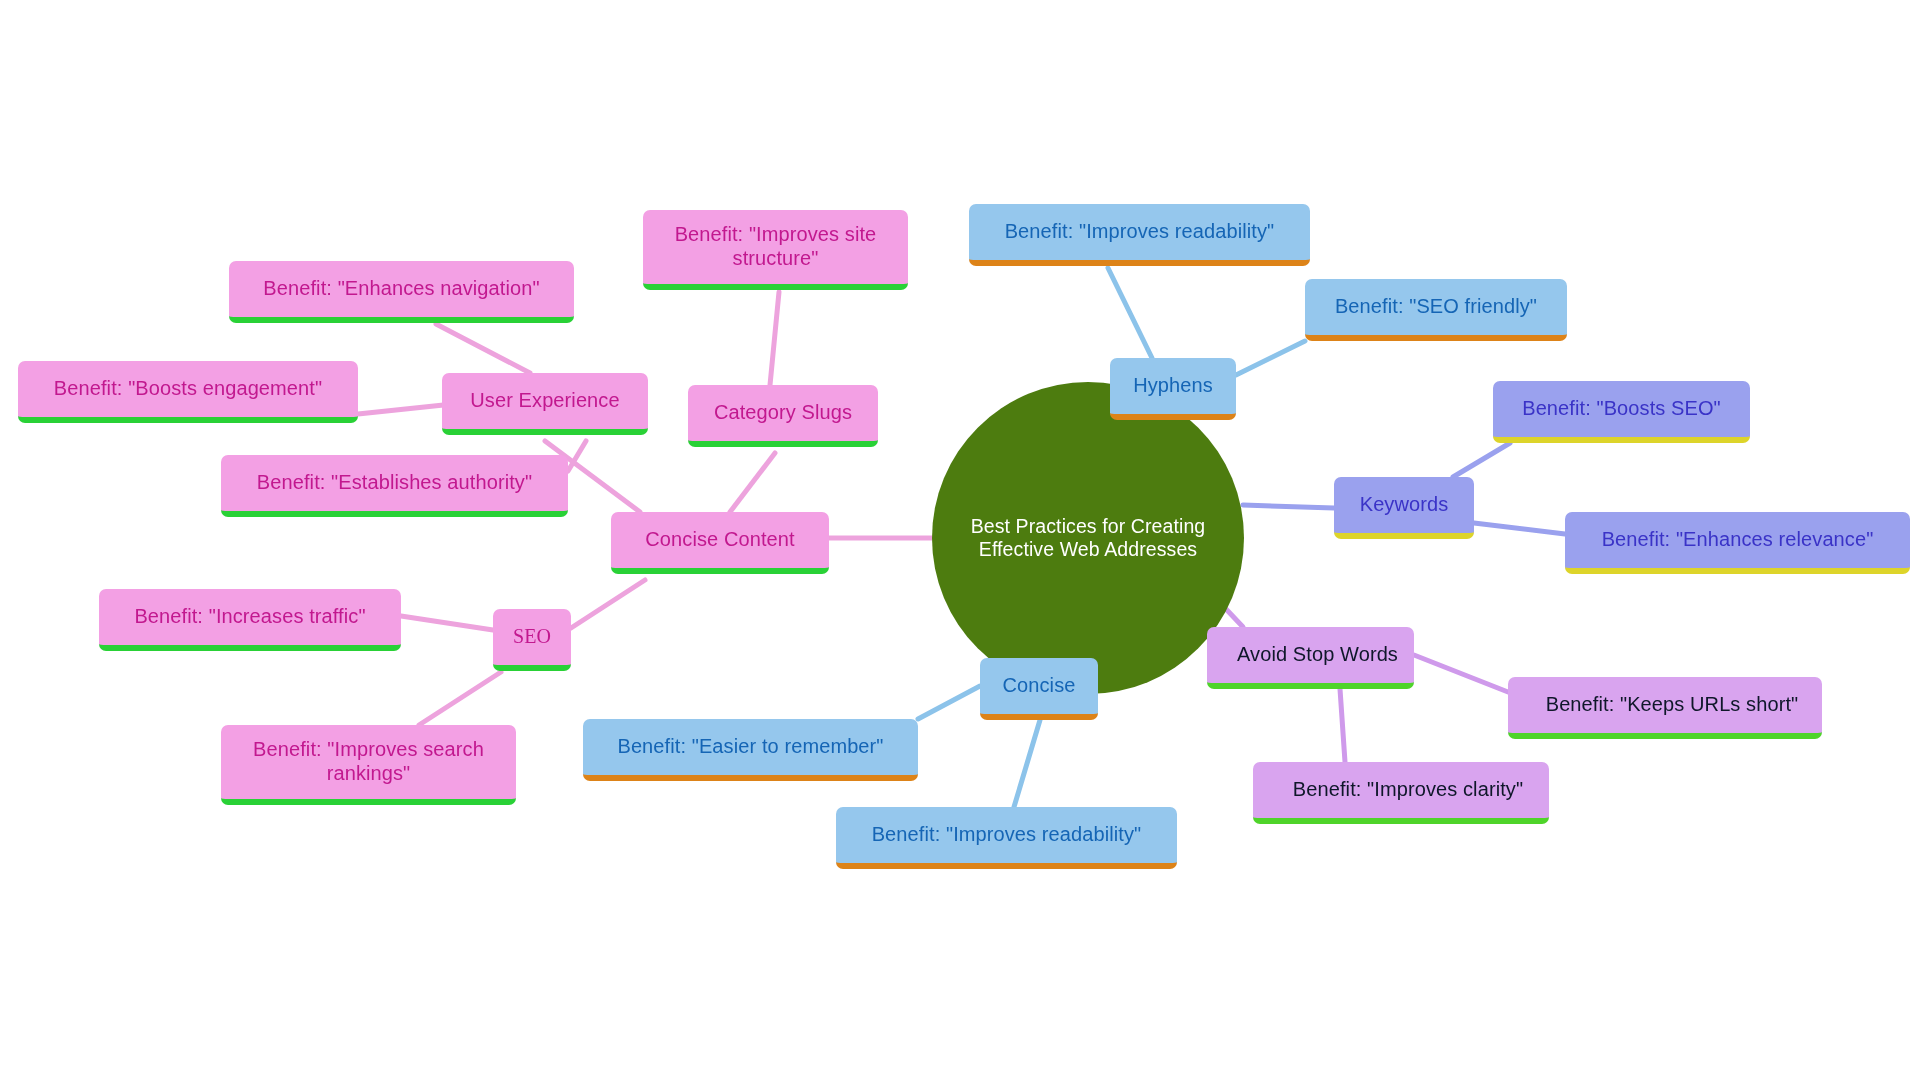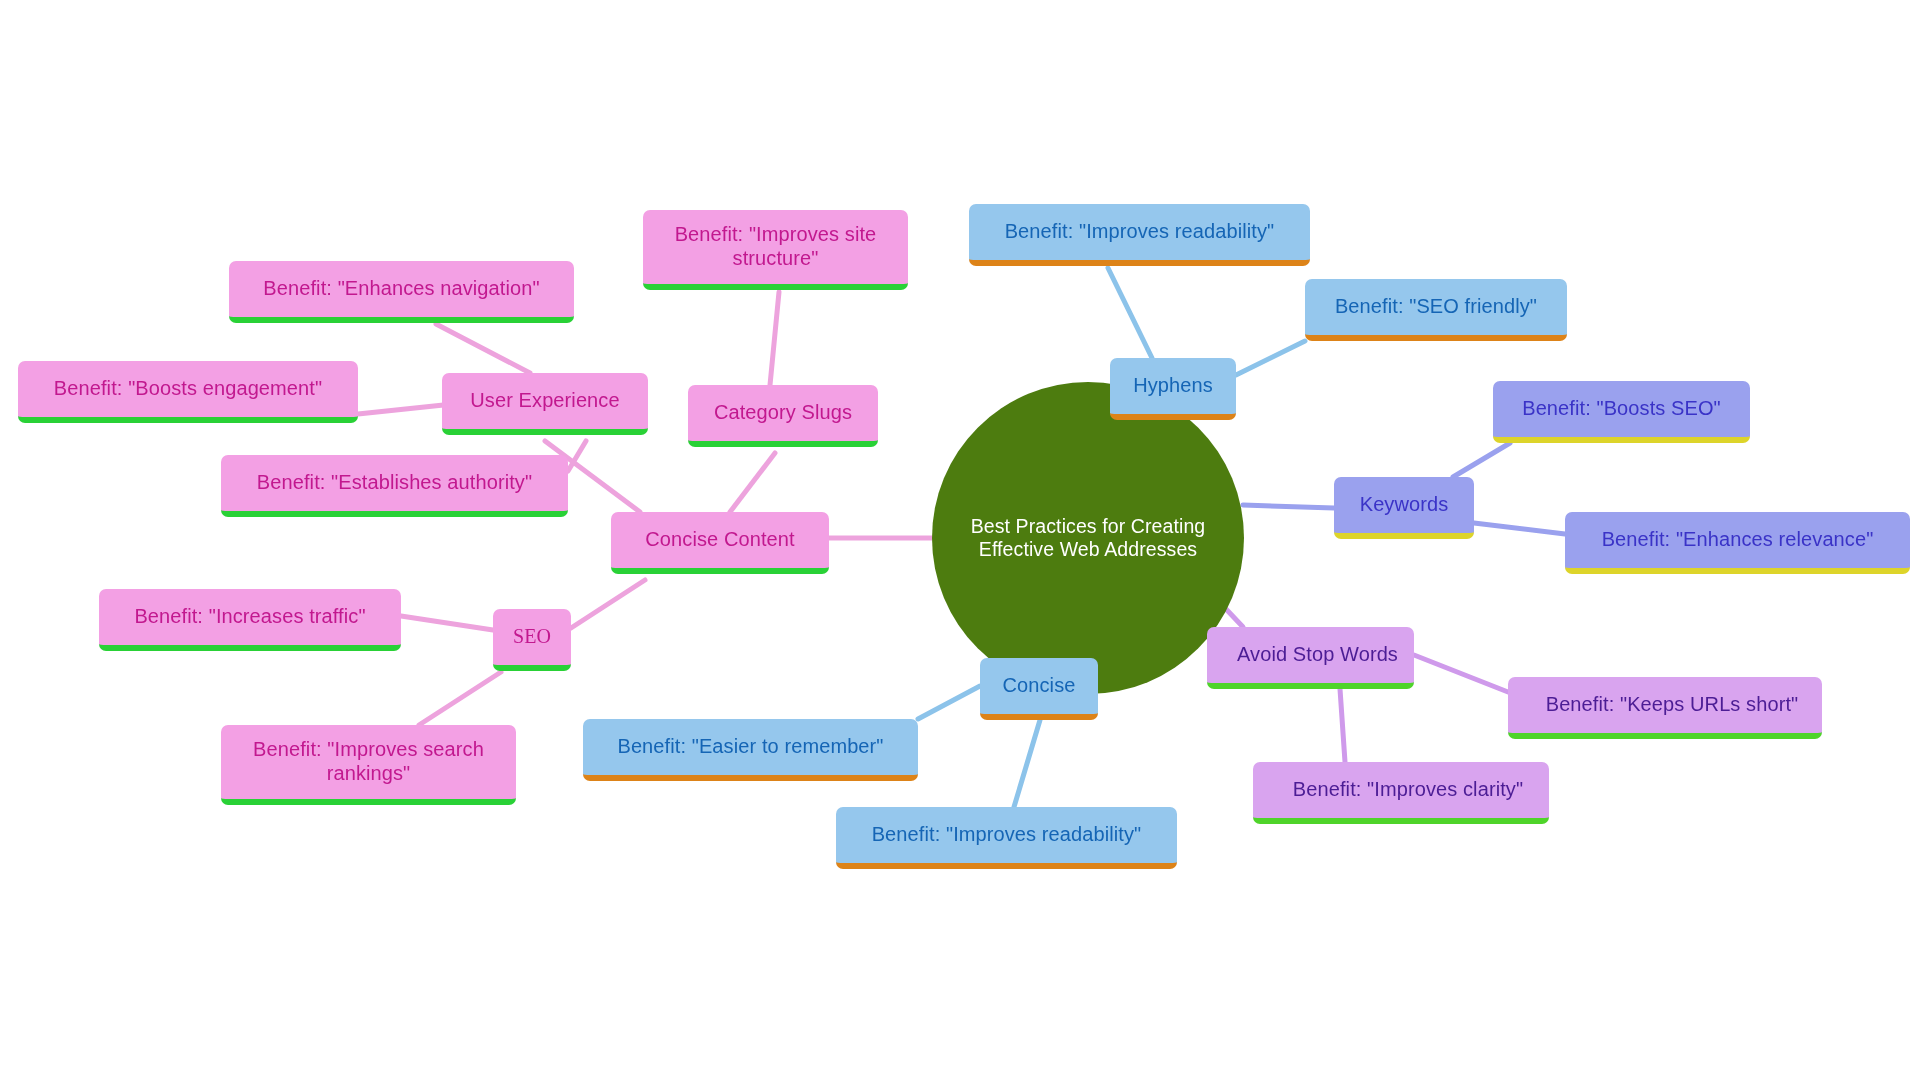--- a/index.html
+++ b/index.html
@@ -63,21 +63,21 @@
   }
   
   .fam-peri {
     background: #9aa1ee;
     color: #3a33c7;
     border-bottom: 6px solid #ddd42a;
   }
   
   .fam-orchid {
     background: #d9a4ef;
-    color: #4c1d95;
+    color: #0f172a;
     border-bottom: 6px solid #4fd42a;
     padding-left: 24px;
   }
 </style>
 </head>
 <body>
 
 <div id="canvas">
   <svg id="edge-layer" viewBox="0 0 1920 1080" preserveAspectRatio="none">
       <line x1="935" y1="538" x2="829" y2="538" stroke="#eda3dd" stroke-width="5" stroke-linecap="round"></line>

